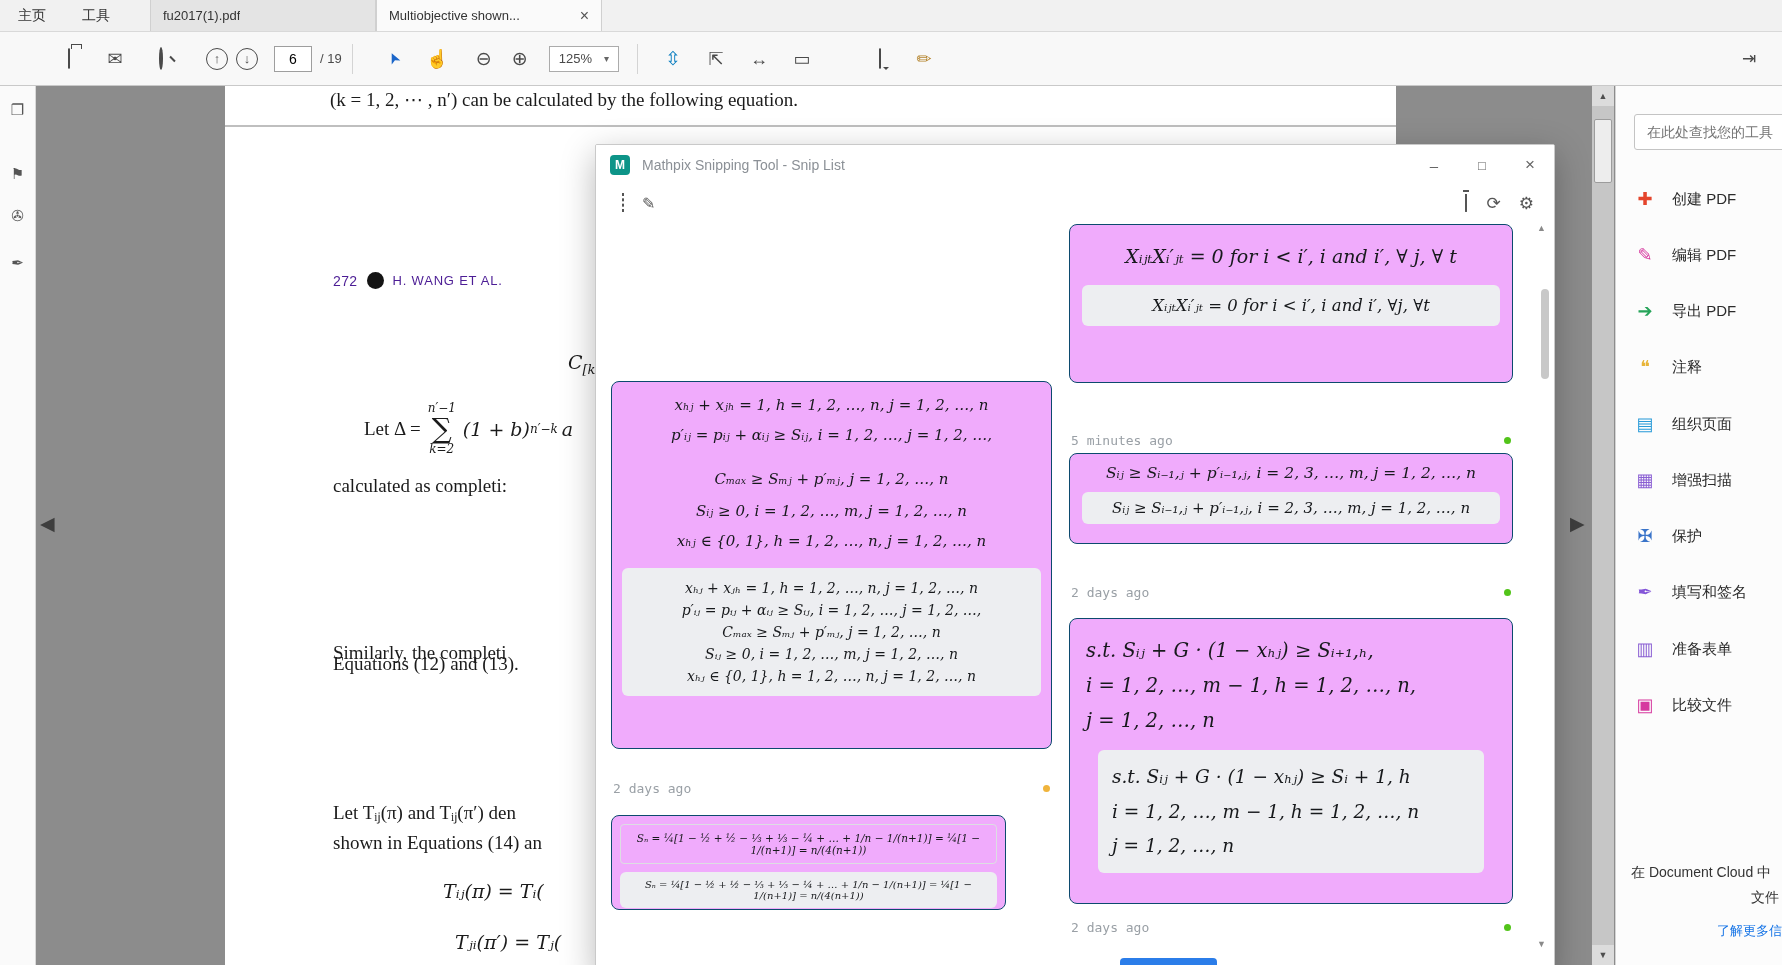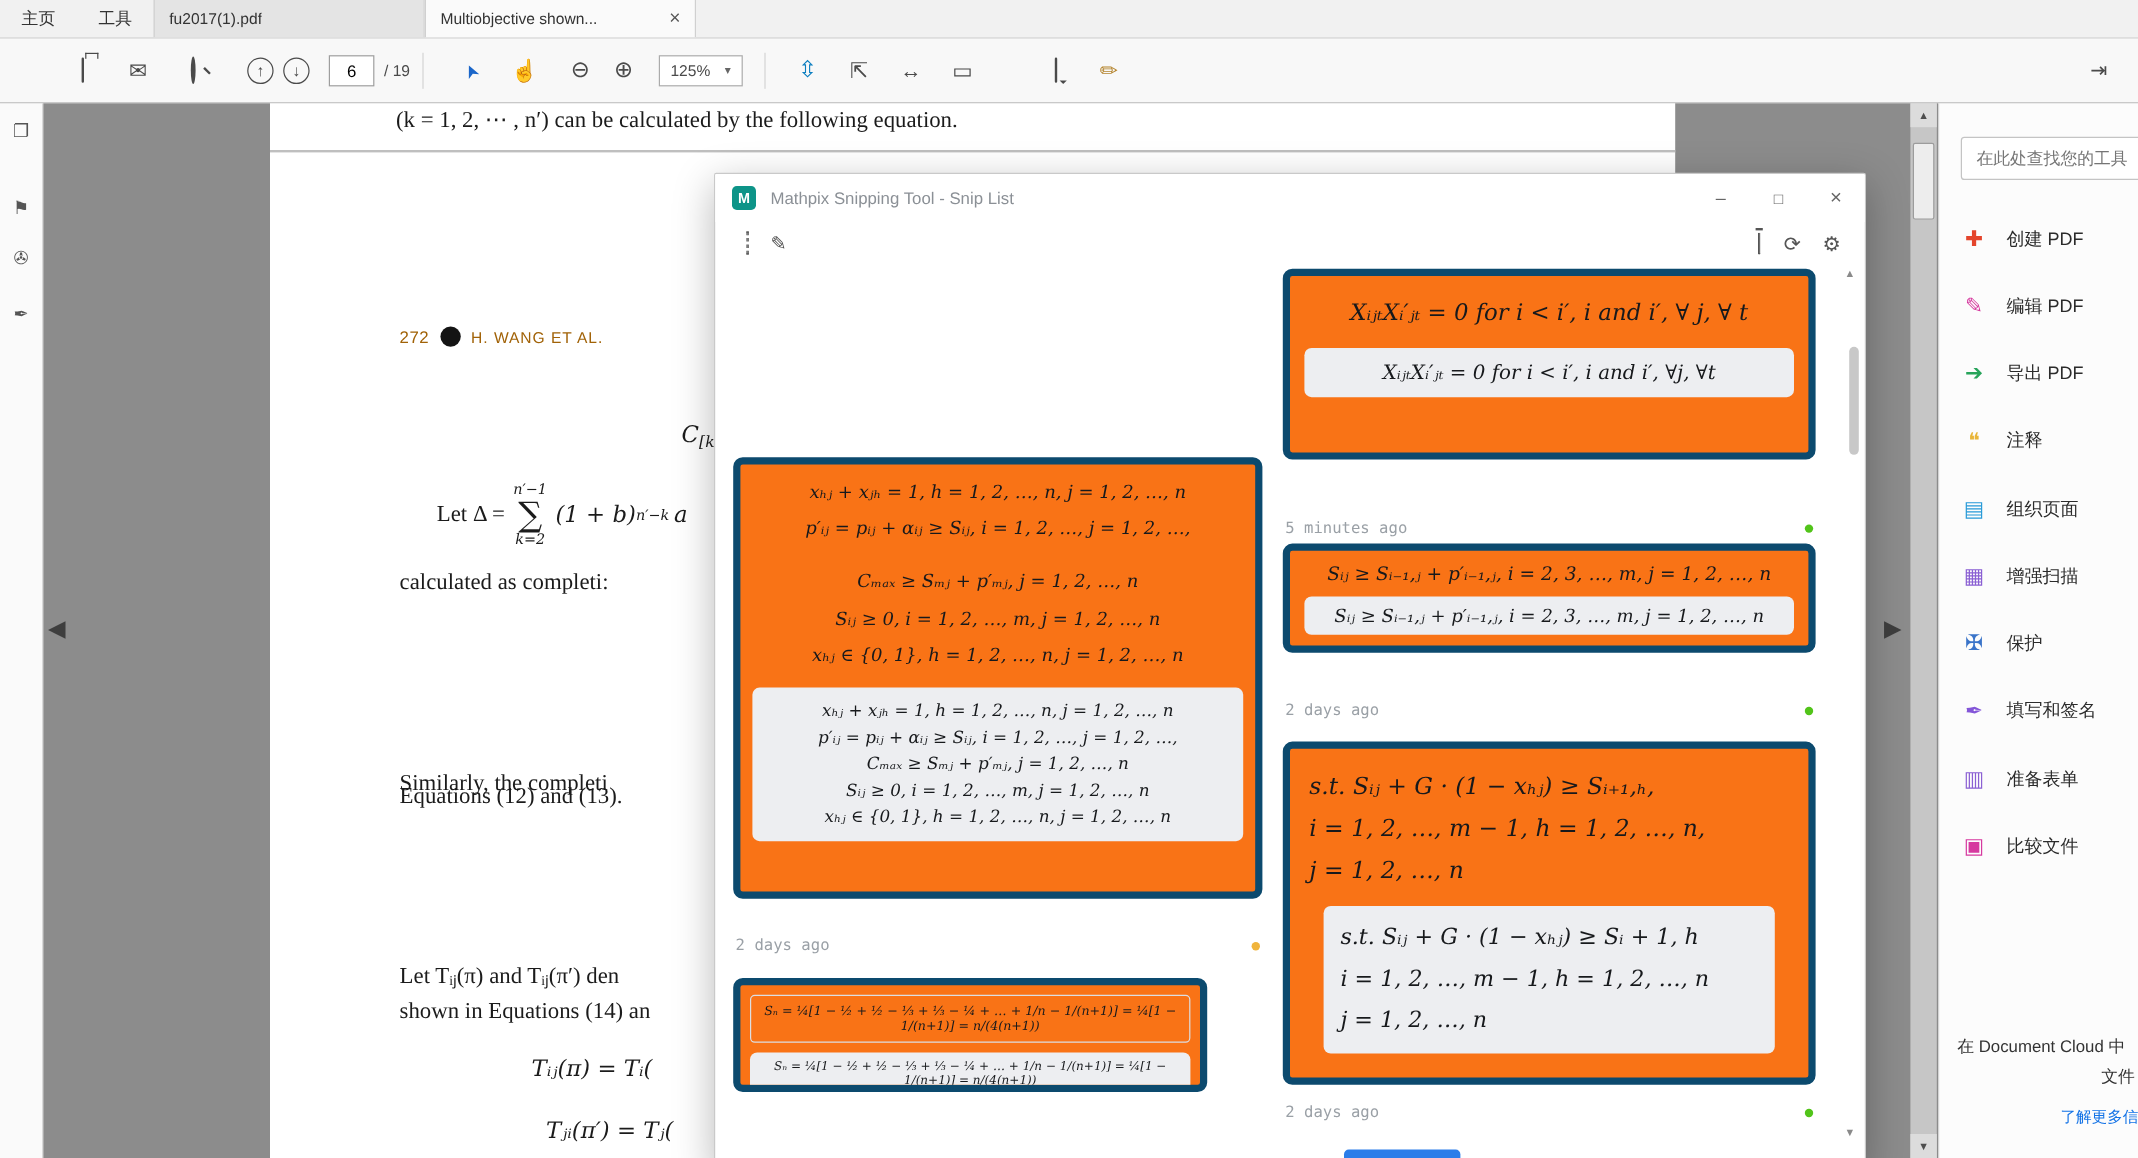--- a/index.html
+++ b/index.html
@@ -6,21 +6,21 @@
   html,body{width:1782px;height:965px;overflow:hidden;background:#8c8c8c;
     font-family:"Liberation Sans",sans-serif}
   #screen{position:relative;width:1782px;height:965px;overflow:hidden}
 
   
   .tabbar{position:absolute;left:0;top:0;width:100%;height:32px;background:#f1f1f1;
     border-bottom:1px solid #d9d9d9;display:flex;align-items:stretch;font-size:14px;color:#333}
   .menu-tab{padding:0 18px;display:flex;align-items:center}
   .doc-tab{width:226px;display:flex;align-items:center;justify-content:space-between;
     padding:0 12px;border-left:1px solid #d0d0d0;border-right:1px solid #d0d0d0;font-size:13px}
-  .doc-tab.first{}
+  .doc-tab.first{margin-left:22px}
   .doc-tab.inactive{background:#e4e4e4}
   .doc-tab.active{background:#fafafa}
   .doc-tab-label{overflow:hidden;white-space:nowrap;text-overflow:ellipsis}
   .tab-close{margin-left:8px;font-size:16px;color:#555}
 
   
   .toolbar{position:absolute;left:0;top:32px;width:100%;height:54px;background:#f8f8f8;
     border-bottom:1px solid #c9c9c9;display:flex;align-items:center;color:#4a4a4a}
   .tbi{width:34px;text-align:center;font-size:17px;line-height:1;flex:none}
   .tb-sep{width:1px;height:30px;background:#d4d4d4;margin:0 10px;flex:none}
@@ -44,21 +44,21 @@
   .leftrail{position:absolute;left:0;top:86px;width:36px;height:879px;background:#fafafa;
     border-right:1px solid #d9d9d9;display:flex;flex-direction:column;align-items:center;color:#555}
   .lr-icon{font-size:15px;line-height:1}
   .icon-crop{width:16px;height:16px;border:1.5px dashed #555;flex:none}
 
   
   .pdf-page{position:absolute;left:225px;top:86px;width:1171px;height:879px;background:#fff}
   .page-sep{position:absolute;left:0;top:39px;width:100%;height:2px;background:#bfbfbf}
   .ptext{position:absolute;font-family:"Liberation Serif",serif;color:#1b1b1b;font-size:19px;white-space:nowrap}
   .pmath{font-family:"DejaVu Serif","DejaVu Sans",serif;font-style:italic}
-  .phead{position:absolute;font-size:14px;color:#a16207;display:flex;align-items:flex-end;gap:9px;letter-spacing:.4px}
+  .phead{position:absolute;font-size:14px;color:#4c1d95;display:flex;align-items:center;gap:9px;letter-spacing:.4px}
   .tf-logo{width:17px;height:17px;border-radius:50%;background:#141414;display:inline-block}
   .sigma{display:inline-flex;flex-direction:column;align-items:center;margin:0 7px;font-style:normal}
   .sigma .lim{font-size:12px;line-height:1.1;font-style:italic}
   .sigma .sym{font-size:28px;line-height:1;font-style:normal}
   .nav-arrow{position:absolute;color:#3e3e3e;font-size:19px;z-index:5}
 
   
   .vscroll{position:absolute;left:1592px;top:86px;width:22px;height:879px;background:#c6c6c6}
   .vs-btn{position:absolute;left:0;width:22px;height:20px;background:#dcdcdc;color:#4e4e4e;font-size:9px;
     display:flex;align-items:center;justify-content:center}
@@ -78,21 +78,21 @@
   
   .mxwin{position:absolute;left:595px;top:144px;width:960px;height:830px;background:#fff;
     border:1px solid #c9c9c9;border-radius:2px;box-shadow:0 10px 34px rgba(0,0,0,.28);z-index:50;overflow:hidden}
   .mx-titlebar{position:absolute;left:0;top:0;width:100%;height:40px;background:#fff;display:flex;align-items:center}
   .mx-logo{width:20px;height:20px;border-radius:4px;background:#0d9488;color:#fff;font-size:12px;font-weight:bold;
     display:flex;align-items:center;justify-content:center;margin-left:14px;flex:none}
   .mx-title{margin-left:12px;font-size:14px;color:#8b9096}
   .mx-ctrls{margin-left:auto;display:flex;height:40px}
   .mx-ctrl{width:48px;display:flex;align-items:center;justify-content:center;color:#666;font-size:15px}
   .mx-snipbar{position:absolute;left:0;top:40px;width:100%;height:36px;display:flex;align-items:center;color:#555}
-  .mx-card{position:absolute;background:#f97316;border:6px solid #0c4a6e;border-radius:8px;overflow:hidden}
+  .mx-card{position:absolute;background:#f0abfc;border:1px solid #0c4a6e;border-radius:8px;overflow:hidden}
   .math{font-family:"DejaVu Serif","DejaVu Sans",serif;font-style:italic;color:#17191c}
   .mx-raw{background:#edeef1;border-radius:6px}
   .mx-time{position:absolute;display:flex;align-items:center;justify-content:space-between;
     font-family:"DejaVu Sans Mono",monospace;font-size:13px;color:#9aa0a6}
   .dot{width:7px;height:7px;border-radius:50%;flex:none}
   .mx-scroll-thumb{position:absolute;left:945px;width:8px;background:#c8c8c8;border-radius:4px}
   .mx-scroll-arrow{position:absolute;left:941px;color:#8a8a8a;font-size:9px}
   .mx-action{position:absolute;border-radius:4px}
   .icon-trash{width:12px;height:14px;border:1.5px solid #555;border-top:none;border-radius:0 0 3px 3px;position:relative;flex:none}
   .icon-trash::before{content:"";position:absolute;top:-4px;left:-3px;right:-3px;height:2px;background:#555}

